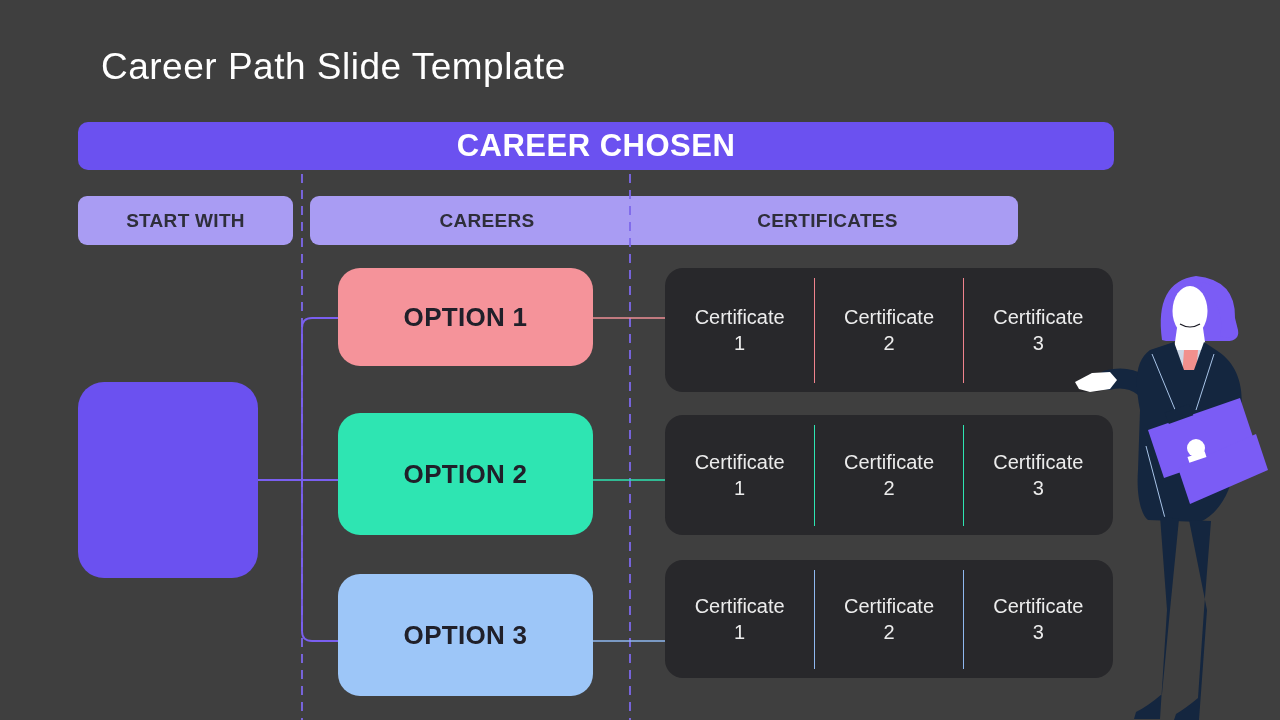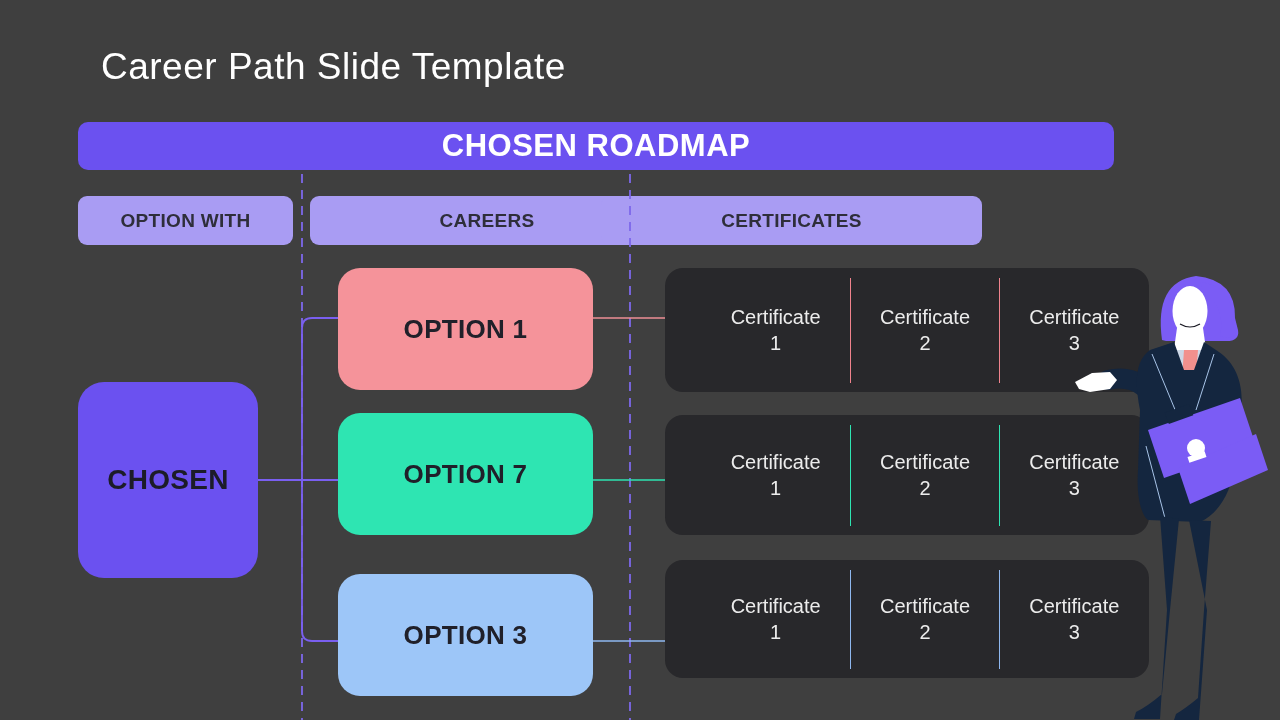--- a/index.html
+++ b/index.html
@@ -24,45 +24,44 @@
     color:#ffffff;font-size:31px;font-weight:bold;letter-spacing:0.5px;
   }
 
   .col-head{
     top:196px;height:49px;background:#a99cf3;border-radius:9px;
     display:flex;align-items:center;justify-content:center;
     color:#2e2e3a;font-size:19px;font-weight:bold;letter-spacing:0.3px;
   }
   .col-head.c1{left:78px;width:215px;}
   .col-head.c2{left:310px;width:354px;}
-  .col-head.c3{left:601px;width:381px;align-items:center;}
+  .col-head.c3{left:637px;width:381px;align-items:center;}
 
   svg.lines{left:0;top:0;width:1280px;height:720px;pointer-events:none;}
 
   .chosen{
     left:78px;top:382px;width:180px;height:196px;
     background:#6b51f0;border-radius:26px;
     display:flex;flex-direction:column;align-items:center;justify-content:center;
     color:#1c1c28;font-size:28px;line-height:38px;font-weight:bold;letter-spacing:0.3px;
     text-align:center;
   }
 
   .option{
     left:338px;width:255px;border-radius:22px;
     display:flex;align-items:center;justify-content:center;
     color:#20202a;font-size:26px;font-weight:bold;letter-spacing:0.3px;
   }
-  .option.o1{top:268px;height:122px;background:#f5939a;}
+  .option.o1{top:268px;height:98px;background:#f5939a;}
   .option.o2{top:413px;height:122px;background:#2ee5b2;}
   .option.o3{top:558px;height:122px;background:#9dc6f8;margin-top:16px;}
 
   .cert-row{
     left:665px;width:448px;background:#28282b;border-radius:18px;
     display:flex;
-    padding-left:36px;
   }
   .cert-row.r1{top:268px;height:124px;}
   .cert-row.r2{top:415px;height:120px;}
   .cert-row.r3{top:560px;height:118px;}
   .cert-cell{
     position:relative;flex:1;
     display:flex;flex-direction:column;align-items:center;justify-content:center;
     color:#ececec;font-size:20px;line-height:26px;text-align:center;
   }
   .cert-cell + .cert-cell::before{
@@ -75,25 +74,25 @@
   svg.woman{left:1048px;top:270px;width:232px;height:450px;}
 </style>
 </head>
 <body>
 
 <div class="slide">
 
   <div class="abs title">Career Path Slide Template</div>
 
   <div class="abs banner">
-    <span>CHOSEN ROADMAP</span>
+    <span>CAREER CHOSEN</span>
   </div>
 
   <div class="abs col-head c1">
-    <span>OPTION WITH</span>
+    <span>START WITH</span>
   </div>
   <div class="abs col-head c2">
     <span>CAREERS</span>
   </div>
   <div class="abs col-head c3">
     <span>CERTIFICATES</span>
   </div>
 
   <svg class="abs lines" viewBox="0 0 1280 720" aria-hidden="true">
 
@@ -101,28 +100,27 @@
     <line x1="630" y1="174" x2="630" y2="720" stroke="#7d68ea" stroke-width="1.8" stroke-dasharray="9 7"></line>
 
     <path d="M258,480 H338 M338,318 H312 Q302,318 302,328 V631 Q302,641 312,641 H338" fill="none" stroke="#7a5ff0" stroke-width="1.8"></path>
 
     <line x1="593" y1="318" x2="665" y2="318" stroke="#ee8f96" stroke-width="1.6"></line>
     <line x1="593" y1="480" x2="665" y2="480" stroke="#2ee5b2" stroke-width="1.6"></line>
     <line x1="593" y1="641" x2="665" y2="641" stroke="#8fb8f0" stroke-width="1.6"></line>
   </svg>
 
   <div class="abs chosen">
-    <span>CHOSEN</span>
   </div>
 
   <div class="abs option o1">
     <span>OPTION 1</span>
   </div>
   <div class="abs option o2">
-    <span>OPTION 7</span>
+    <span>OPTION 2</span>
   </div>
   <div class="abs option o3">
     <span>OPTION 3</span>
   </div>
 
   <div class="abs cert-row r1">
     <div class="cert-cell">
       <span>Certificate</span>
       <span>1</span>
     </div>

